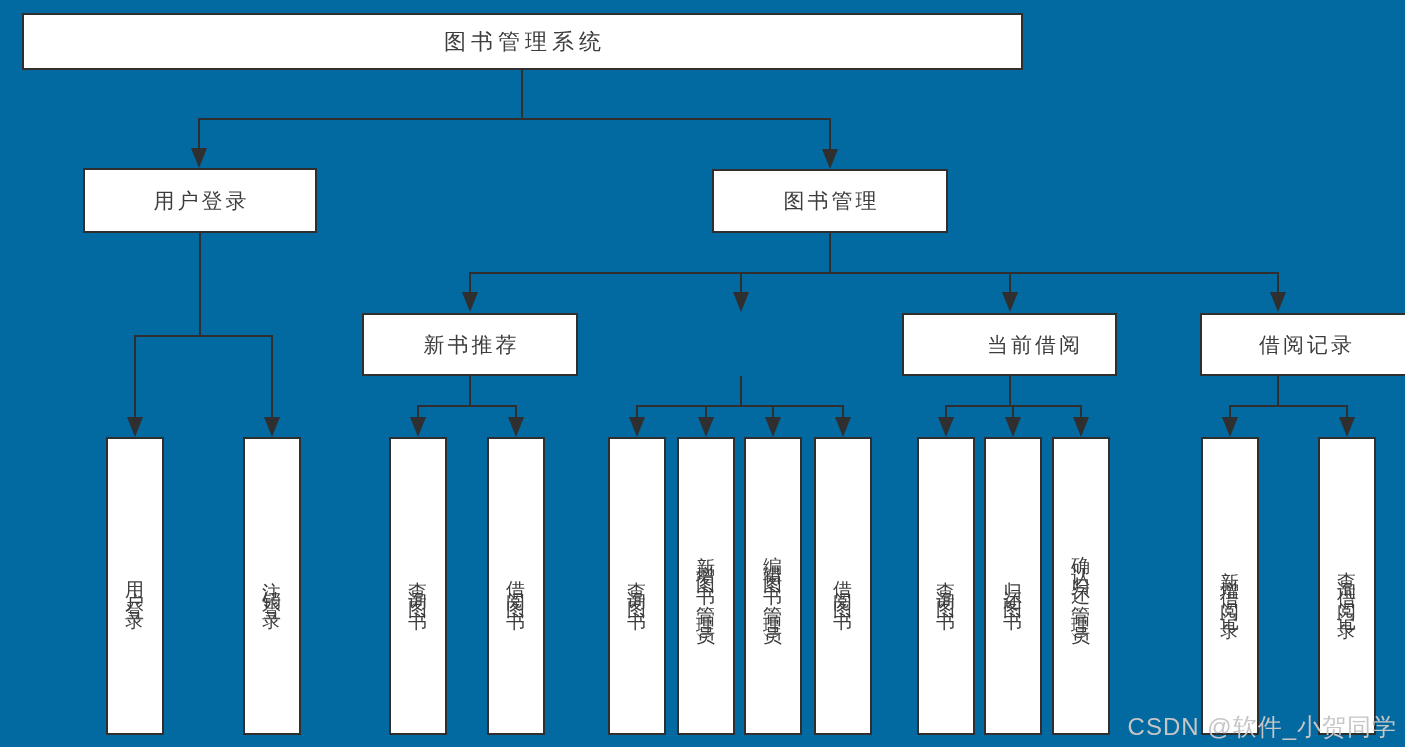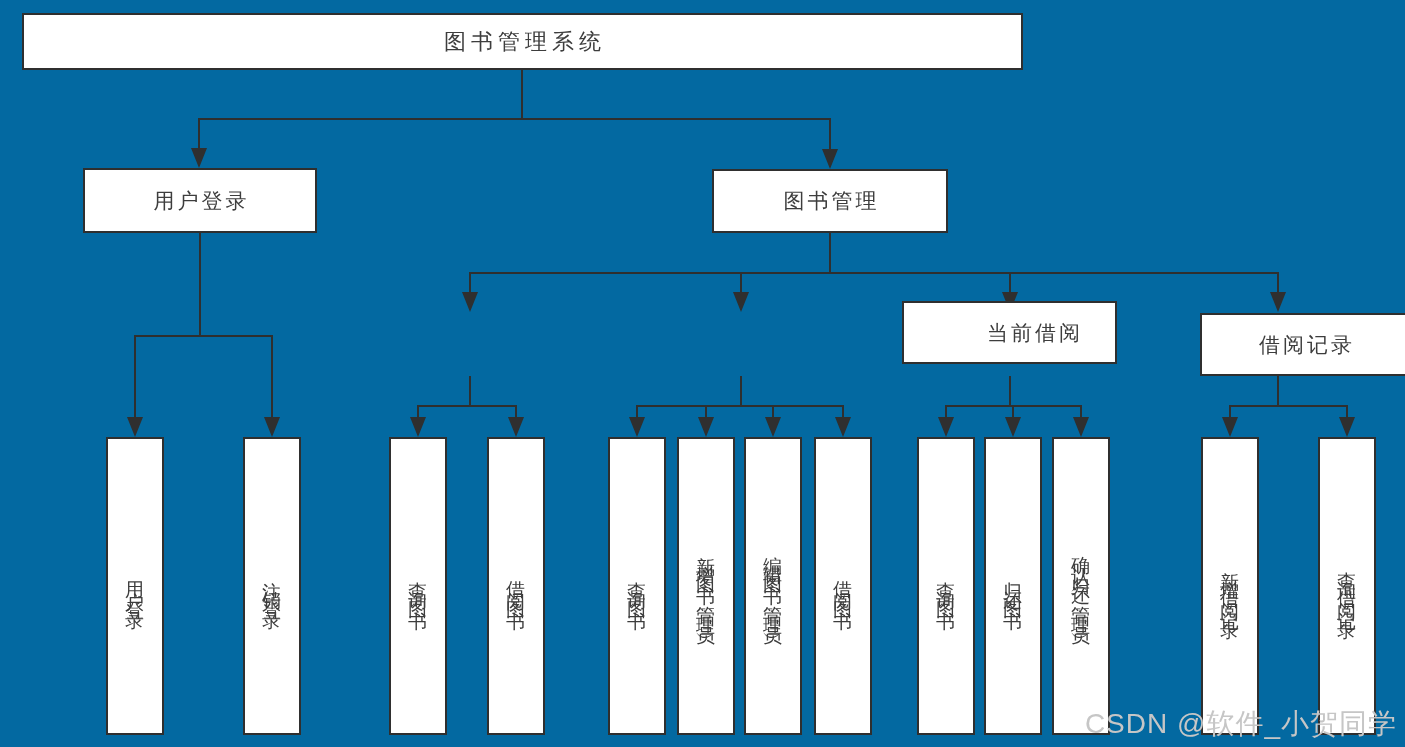--- a/index.html
+++ b/index.html
@@ -57,21 +57,21 @@
     line-height: 1;
     letter-spacing: 10px;
     color: #3d3d3d;
     max-height: 292px;
   }
 
   .watermark {
     position: absolute;
     right: 8px;
     bottom: 4px;
-    font-size: 28px;
+    font-size: 24px;
     color: #c6c6c6;
     letter-spacing: 1px;
     z-index: 3;
     white-space: nowrap;
   }
 </style>
 </head>
 <body>
 
 <div class="canvas">
@@ -132,21 +132,22 @@
       <polygon points="1222,417 1238,417 1230,437"></polygon>
       <polygon points="1339,417 1355,417 1347,437"></polygon>
     </g>
   </svg>
 
   <div class="node root" style="left:22px; top:13px; width:1001px; height:57px;">图书管理系统</div>
 
   <div class="node" style="left:83px; top:168px; width:234px; height:65px;">用户登录</div>
   <div class="node" style="left:712px; top:169px; width:236px; height:64px;">图书管理</div>
 
-  <div class="node" style="left:902px; top:301px; width:215px; height:63px;padding-left:48px;">当前借阅</div>
+  <div class="node" style="left:362px; top:313px; width:216px; height:63px;">新书推荐</div>
+  <div class="node" style="left:902px; top:313px; width:215px; height:63px;padding-left:48px;">当前借阅</div>
   <div class="node" style="left:1200px; top:313px; width:211px; height:63px;">借阅记录</div>
 
   <div class="leaf" style="left:106px;">
     <span>用户登录</span>
   </div>
   <div class="leaf" style="left:243px;">
     <span>注销登录</span>
   </div>
 
   <div class="leaf" style="left:389px;">

